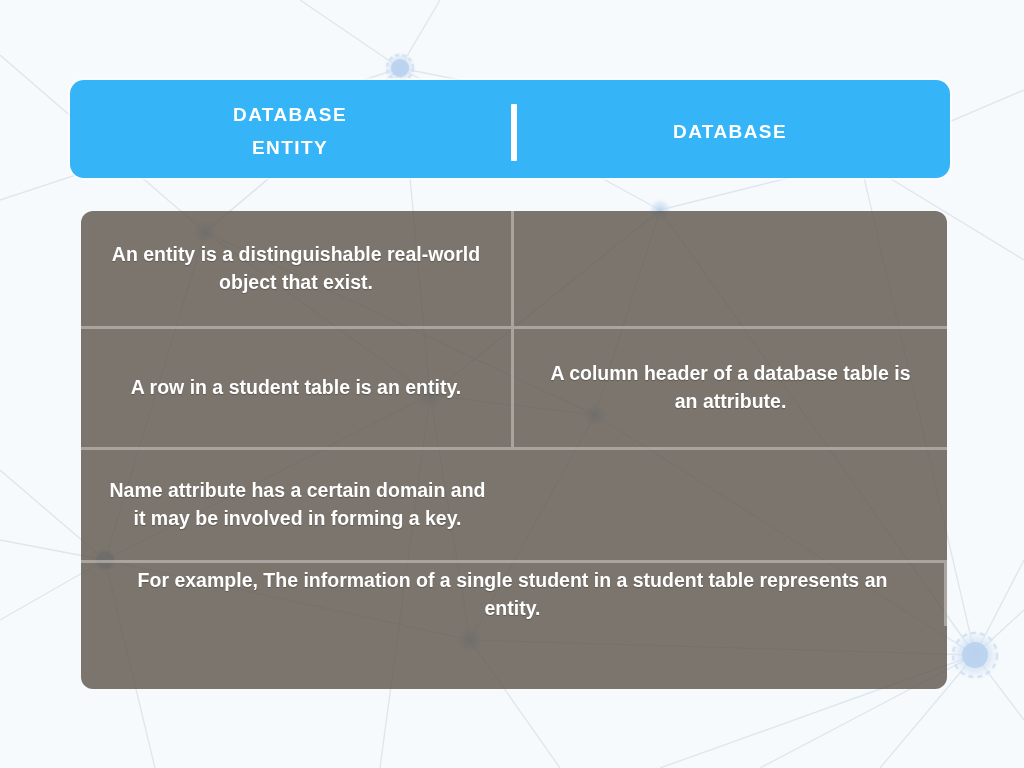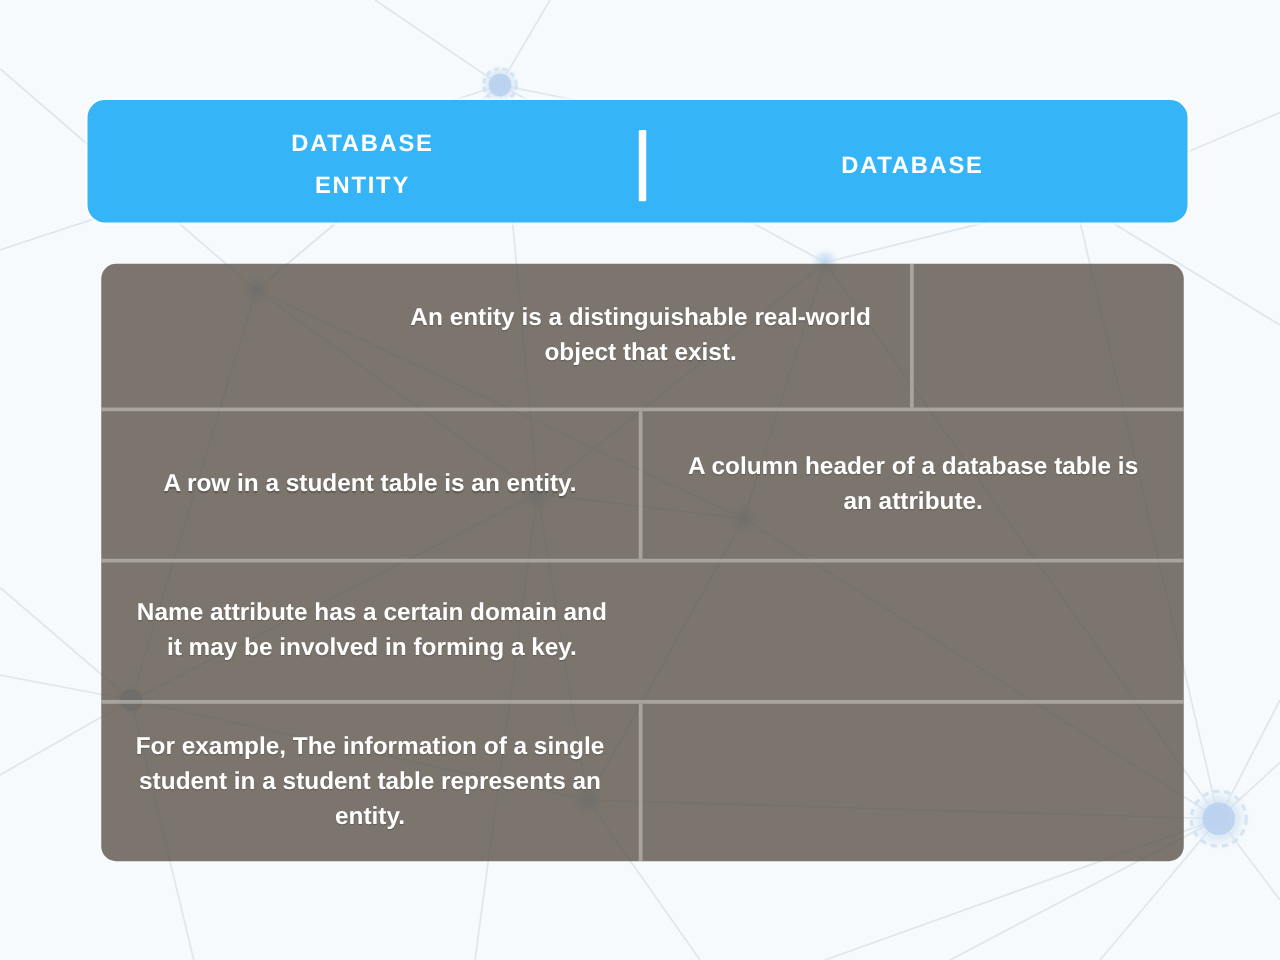--- a/index.html
+++ b/index.html
@@ -98,24 +98,24 @@
   }
 
   .trow {
     display: flex;
     flex: 0 0 auto;
     position: relative;
     border-bottom: 3px solid rgba(205, 203, 199, 0.55);
   }
   .trow:last-child { border-bottom: none; }
 
-  .trow.r1 { height: 118px; justify-content: center; }
+  .trow.r1 { height: 118px; }
   .trow.r2 { height: 121px; }
   .trow.r3 { height: 113px; }
-  .trow.r4 { height: 126px; }
+  .trow.r4 { height: 126px; flex-direction: column; }
 
   .tcell {
     flex: 0 0 50%;
     display: flex;
     align-items: center;
     justify-content: center;
     padding: 4px 26px;
     text-align: center;
     color: #ffffff;
     font-weight: bold;

